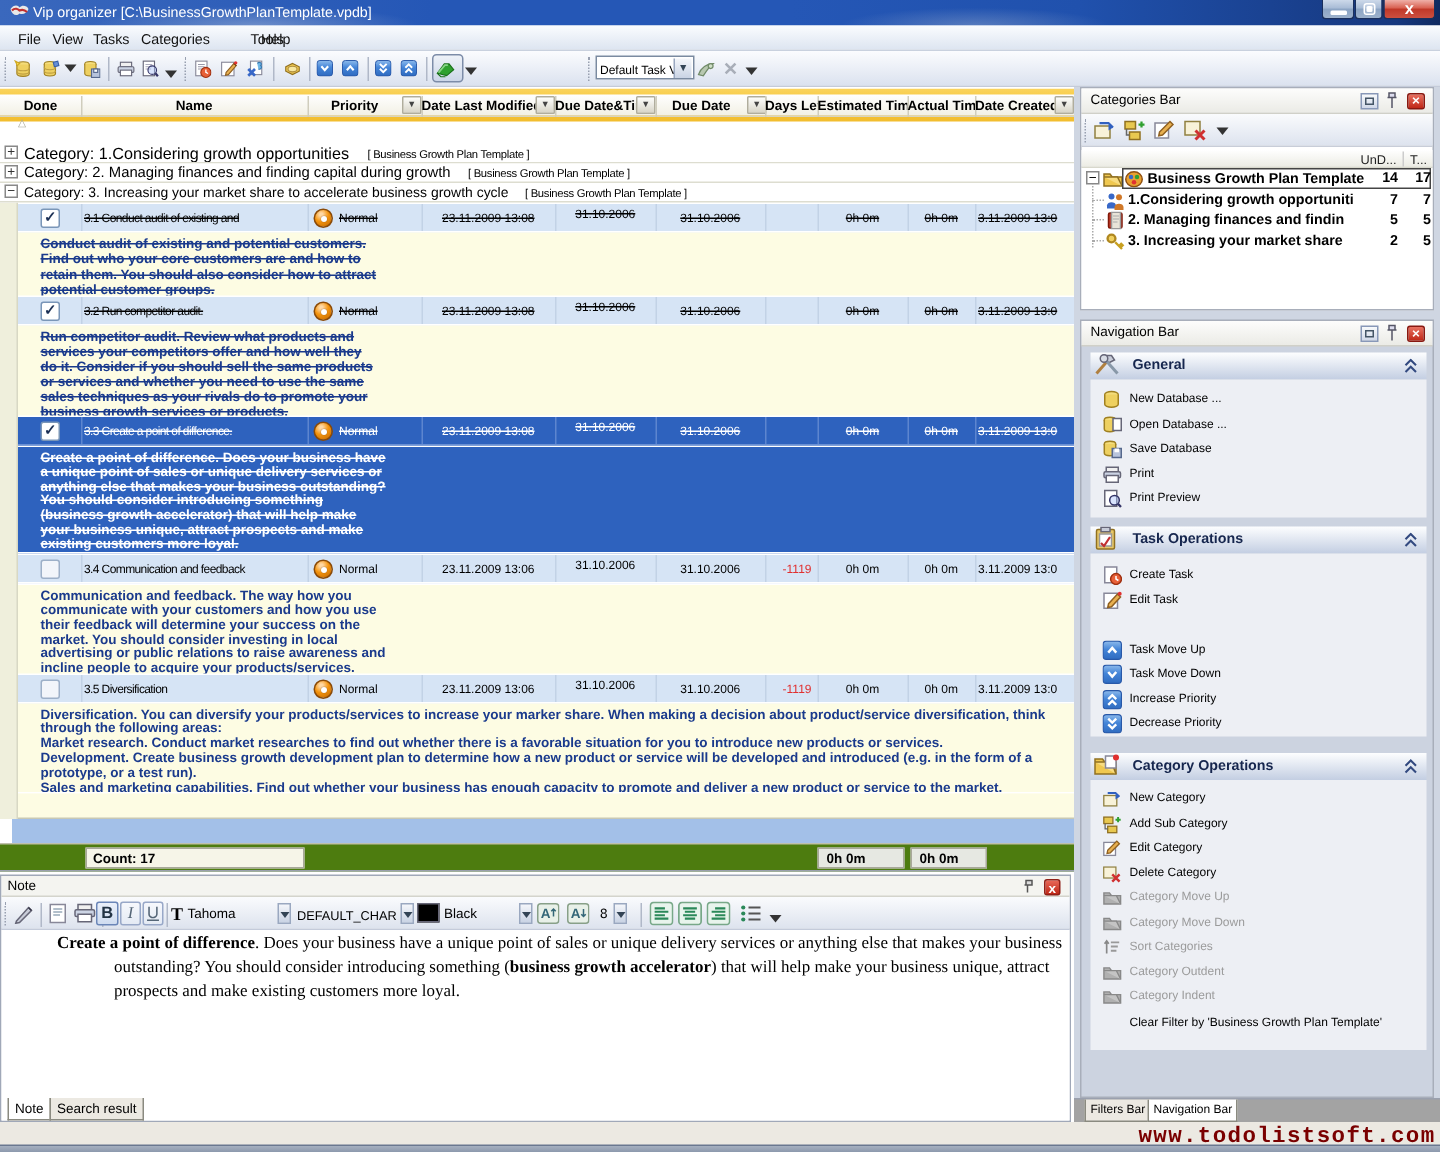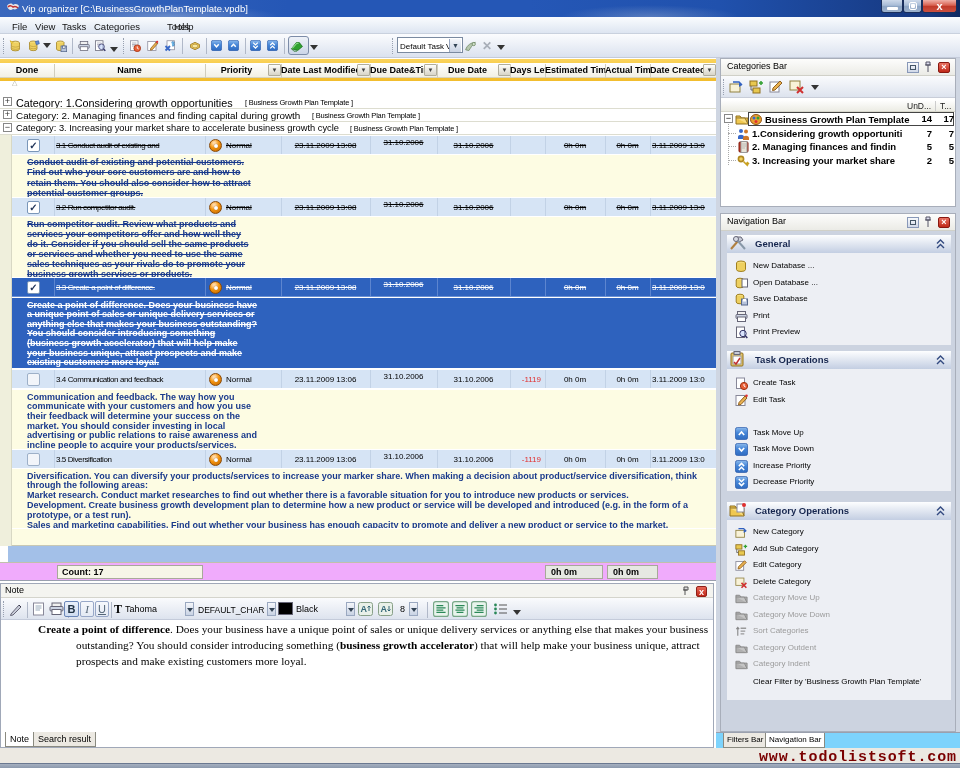--- a/index.html
+++ b/index.html
@@ -33,21 +33,21 @@
 .catrow { position:absolute; left:0; width:716px; height:13px; background:#fff; border-bottom:1px solid #ddddd0; font-size:9px; white-space:nowrap; overflow:hidden; color:#000; }
 .expander { position:absolute; left:3px; top:2px; width:9px; height:9px; border:1px solid #888; background:#fff; font-size:9px; line-height:7px; text-align:center; color:#333; }
 .taskrow { position:absolute; left:12px; width:704px; background:#d8e5f4; border-bottom:1px solid #fff; }
 .cellsep { position:absolute; top:0; width:1px; height:100%; background:#c2d2e6; }
 .descrow { position:absolute; left:12px; width:704px; background:#fdfce3; border-bottom:1px solid #fff; color:#1a3a8c; font-weight:bold; font-size:9px; overflow:hidden; }
 .gutter { position:absolute; left:0; top:77px; width:12px; height:411px; background:#efefdc; border-right:1px solid #d8d8c4; }
 .cbox { position:absolute; width:13px; height:13px; background:#fff; border:1px solid #7a96b8; font-size:10px; line-height:11px; text-align:center; color:#1c3055; font-weight:bold; border-radius:2px; }
 .prio { position:absolute; width:13px; height:13px; border-radius:50%; background:radial-gradient(circle at 38% 28%, #ffd9a6 10%, #f5950f 45%, #c56a00 90%); border:1px solid #8a4a08; }
 .prio::after { content:""; position:absolute; left:3.5px; top:3.5px; width:4.5px; height:4.5px; border-radius:50%; background:#fff; box-shadow:0 0 1px rgba(120,60,0,.8); }
 
-#gridfoot { left:0; top:562px; width:716px; height:19px; background:#f0abfc; border-top:1px solid #c0c0ac; border-bottom:1px solid #9aa0ae; }
+#gridfoot { left:0; top:562px; width:716px; height:19px; background:#4d7c0f; border-top:1px solid #c0c0ac; border-bottom:1px solid #9aa0ae; }
 .footbox { position:absolute; top:2px; height:14px; border:1px solid #a8a89a; background:#f6f5e8; font-weight:bold; font-size:9px; }
 
 #notepanel { left:0; top:583px; width:714px; height:165px; background:#fff; border:1px solid #a0a8b8; }
 #notetitle { position:absolute; left:0; top:0; width:712px; height:14px; background:#f4f4f0; border-bottom:1px solid #d4d4cc; font-size:9px; color:#000; }
 #notetools { position:absolute; left:0; top:14px; width:712px; height:22px; background:linear-gradient(#fafbfd,#dde3ee); border-bottom:1px solid #c4cbda; }
 #notetext { position:absolute; left:0; top:36px; width:712px; height:112px; background:#fff; font-family:"Liberation Serif",serif; font-size:11.3px; color:#000; overflow:hidden; }
 #notetabs { position:absolute; left:0; top:148px; width:712px; height:15px; background:#fff; }
 .ntab { position:absolute; top:0; height:15px; border:1px solid #8a8a80; border-top:none; background:#ece9e2; font-size:9px; padding:2px 4px 0 4px; color:#000; }
 
 #rightarea { left:716px; top:58px; width:244px; height:710px; background:#cfd6e2; }
@@ -808,21 +808,21 @@
         <div class="nicon"><svg width="13" height="13" viewBox="0 0 14 13">
             <path d="M1 3 L5 3 L6.5 5 L13 5 L13 11 L1 11 Z" fill="#b0b0b0" stroke="#888"></path>
             <path d="M1 5 L10 5 L13 11" fill="#c4c4c4" stroke="#888"></path>
           </svg></div>
         <span style="position:absolute;left:26px;top:2px;">Category Indent</span>
       </div>
 <div class="navitem" style="left:6px;top:461px;">
         <span style="position:absolute;left:26px;top:2px;">Clear Filter by 'Business Growth Plan Template'</span>
       </div>
 </div>
-<div style="position:absolute;left:0px;top:674px;width:244px;height:18px;background:#7dd3fc;border-top:1px solid #9aa0ae;">
+<div style="position:absolute;left:0px;top:674px;width:244px;height:18px;background:#a3a3a3;border-top:1px solid #9aa0ae;">
       <div class="ntab" style="left:7px;top:0;font-size:8px;padding:2px 3px 0 3px;">Filters Bar</div>
       <div class="ntab" style="left:49px;top:0;background:#fff;font-size:8px;padding:2px 3px 0 3px;">Navigation Bar</div>
     </div>
   </div>
 <div class="abs" id="statusbar">
     <div id="url">www.todolistsoft.com</div>
   </div>
 <div class="abs" id="bottombar"></div>
 
 </body></html>

